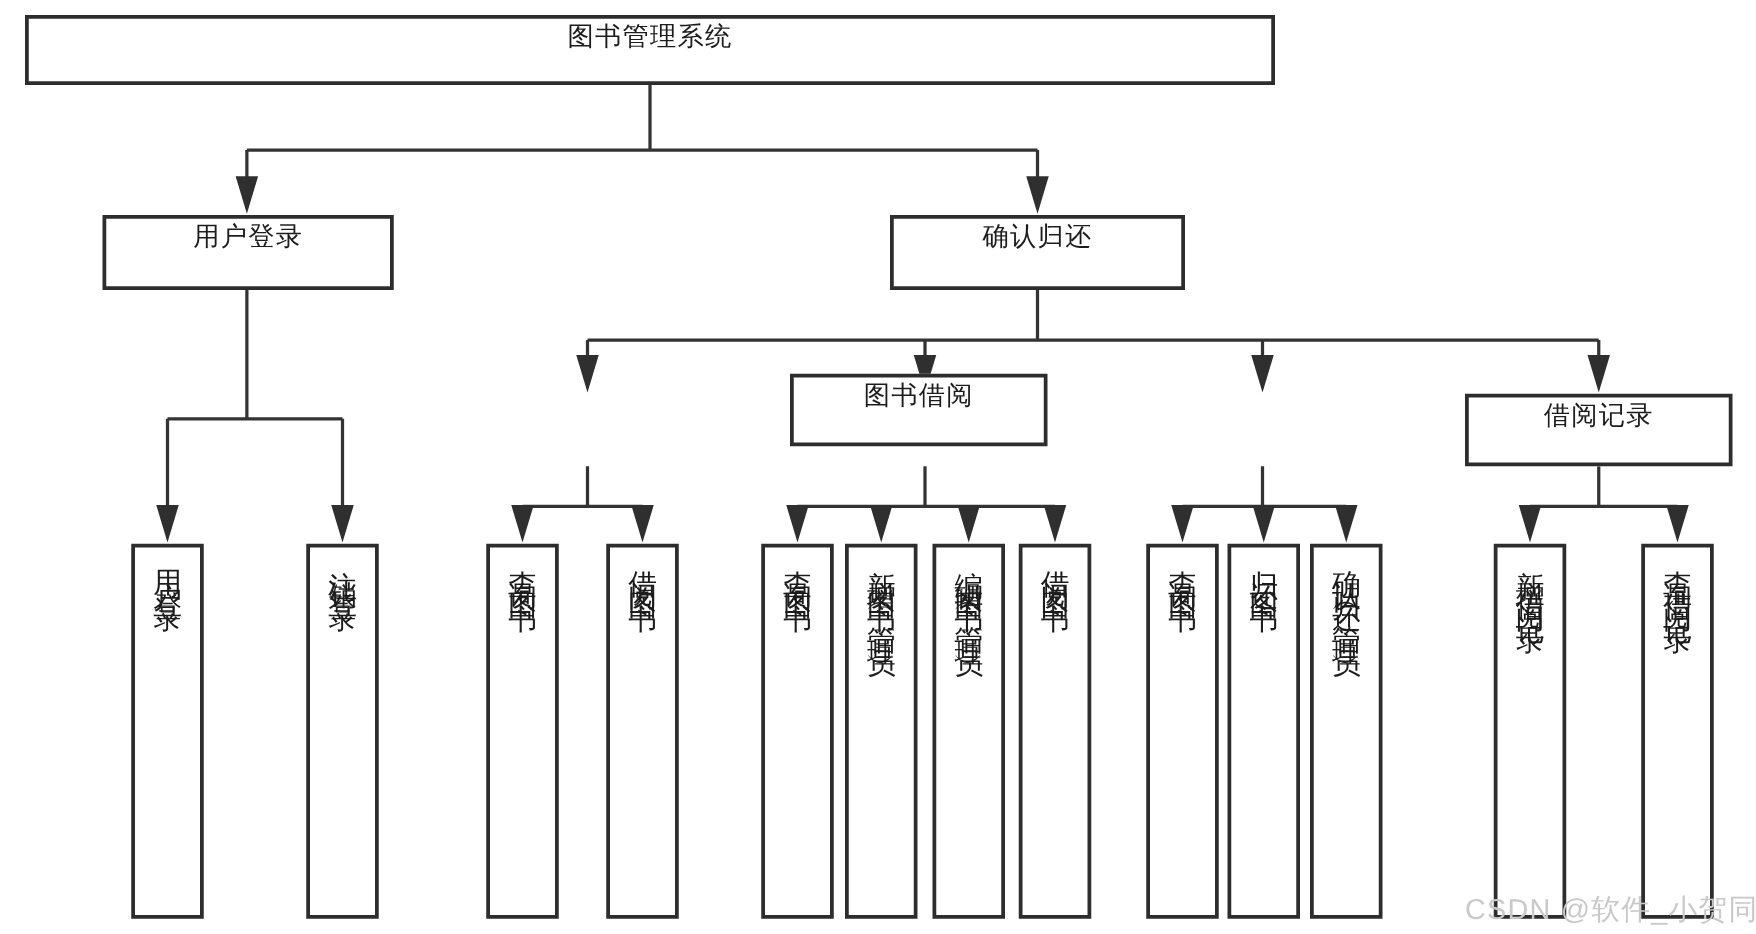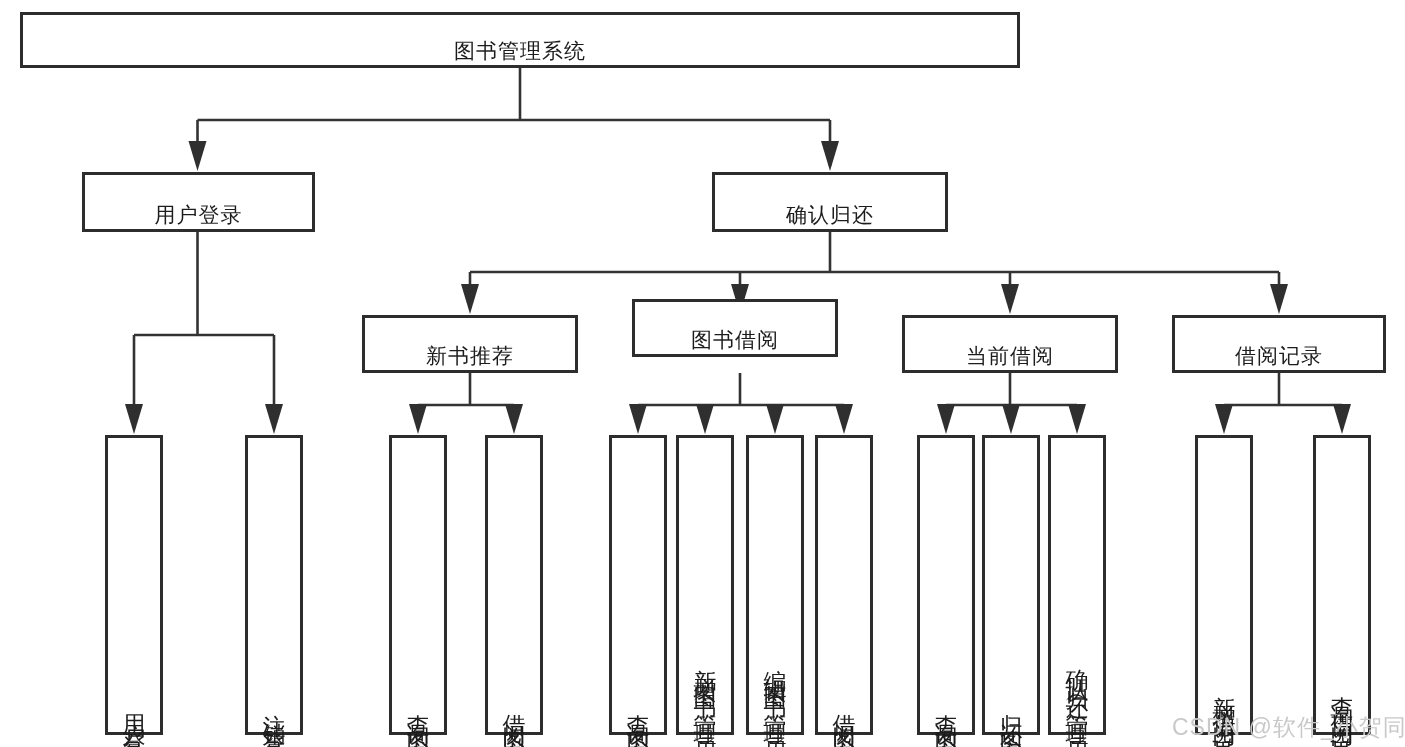--- a/index.html
+++ b/index.html
@@ -3,21 +3,21 @@
 <meta charset="utf-8">
 <style>
   html,body{margin:0;padding:0;background:#ffffff;}
   #canvas{
     position:relative;width:1405px;height:747px;background:#ffffff;overflow:hidden;
     font-family:"Liberation Sans","DejaVu Sans",sans-serif;
   }
   #connectors{position:absolute;left:0;top:0;width:1405px;height:747px;}
   .box{
     position:absolute;background:#ffffff;border:3px solid #2d2d2d;box-sizing:border-box;
-    display:flex;align-items:flex-end;justify-content:center;
+    display:flex;align-items:flex-start;justify-content:center;
   }
   .lbl{font-size:21px;color:#1c1c1c;letter-spacing:1px;white-space:nowrap;}
   .leaf .lbl{
     writing-mode:vertical-rl;text-orientation:mixed;
     font-size:23px;letter-spacing:9px;line-height:1;white-space:normal;
   }
   #watermark{
     position:absolute;left:1172px;top:712px;z-index:5;
     font-size:23px;color:#c9c9c9;letter-spacing:1px;white-space:nowrap;
   }
@@ -71,28 +71,22 @@
     <span class="lbl">图书管理系统</span>
   </div>
 
   <div class="box" style="left:82px;top:172px;width:233px;height:60px">
     <span class="lbl">用户登录</span>
   </div>
   <div class="box" style="left:712px;top:172px;width:236px;height:60px">
     <span class="lbl">确认归还</span>
   </div>
 
-  <div class="box" style="left:362px;top:315px;width:216px;height:58px">
-    <span class="lbl">新书推荐</span>
-  </div>
   <div class="box" style="left:632px;top:299px;width:206px;height:58px">
     <span class="lbl">图书借阅</span>
-  </div>
-  <div class="box" style="left:902px;top:315px;width:216px;height:58px">
-    <span class="lbl">当前借阅</span>
   </div>
   <div class="box" style="left:1172px;top:315px;width:214px;height:58px">
     <span class="lbl">借阅记录</span>
   </div>
 
   <div class="box leaf" style="left:105px;top:435px;width:58px;height:300px">
     <span class="lbl">用户登录</span>
   </div>
   <div class="box leaf" style="left:245px;top:435px;width:58px;height:300px">
     <span class="lbl">注销登录</span>

